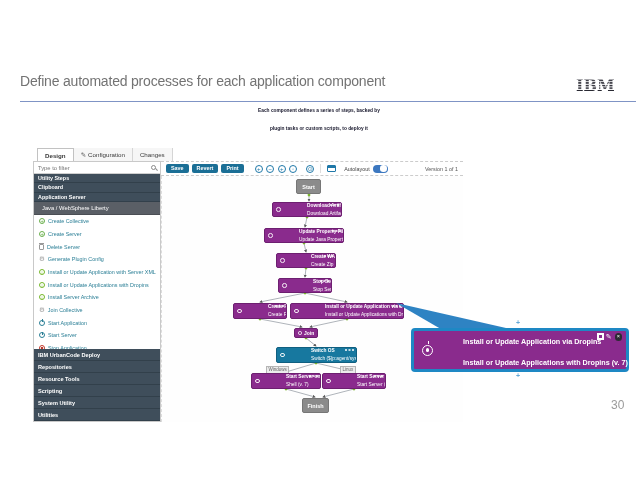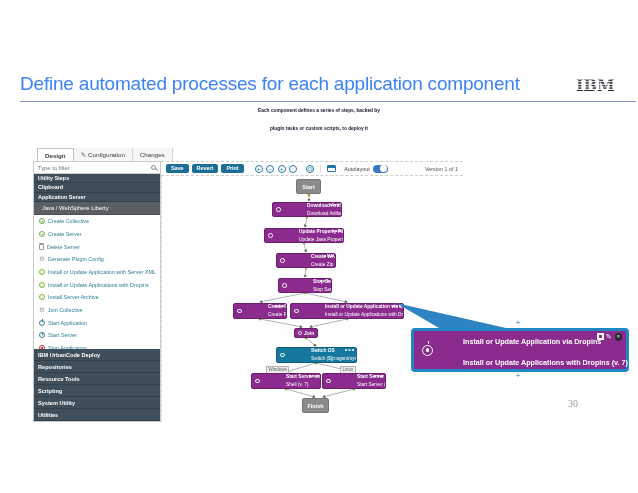--- a/index.html
+++ b/index.html
@@ -4,29 +4,29 @@
 <style>
   * { margin:0; padding:0; box-sizing:border-box; }
   html,body { background:#fff; }
   .slide {
     position:relative; width:638px; height:493px; background:#ffffff;
     font-family:"Liberation Sans", sans-serif; overflow:hidden;
   }
 
   
   .slide-title {
-    position:absolute; left:20px; top:73px; font-size:19px; color:#3b82f6;
+    position:absolute; left:20px; top:73px; font-size:14px; color:#737373;
     letter-spacing:-0.2px; white-space:nowrap;
   }
   .title-rule { position:absolute; left:20px; top:101px; width:616px; height:0; border-top:1px solid #7f94c5; }
   .ibm-logo { position:absolute; left:576px; top:77px; }
   .subtitle { position:absolute; left:0; width:100%; text-align:center; font-weight:bold; font-size:14.5px; color:#15152a; }
   .subtitle.l1 { top:108px; }
   .subtitle.l2 { top:126px; }
-  .page-number { position:absolute; left:568px; top:398px; font-size:10px; color:#9b9b9b;font-family:Liberation Serif, serif; }
+  .page-number { position:absolute; left:611px; top:398px; font-size:12px; color:#9b9b9b; }
 
   
   .app { position:absolute; left:33px; top:148px; width:430px; height:274px; font-size:6px; color:#333; }
 
   .tabs { position:absolute; left:4px; top:0; height:13px; display:flex; align-items:stretch; }
   .tab { display:flex; align-items:center; gap:2px; padding:0 7px; font-size:6.2px; color:#3a3a3a;
          border-right:1px solid #d5d5d5; background:#f6f6f6; }
   .tab.active { background:#fff; border:1px solid #c2c2c2; border-bottom:none; font-weight:bold; }
   .pencil { color:#555; font-size:6.5px; }
 

